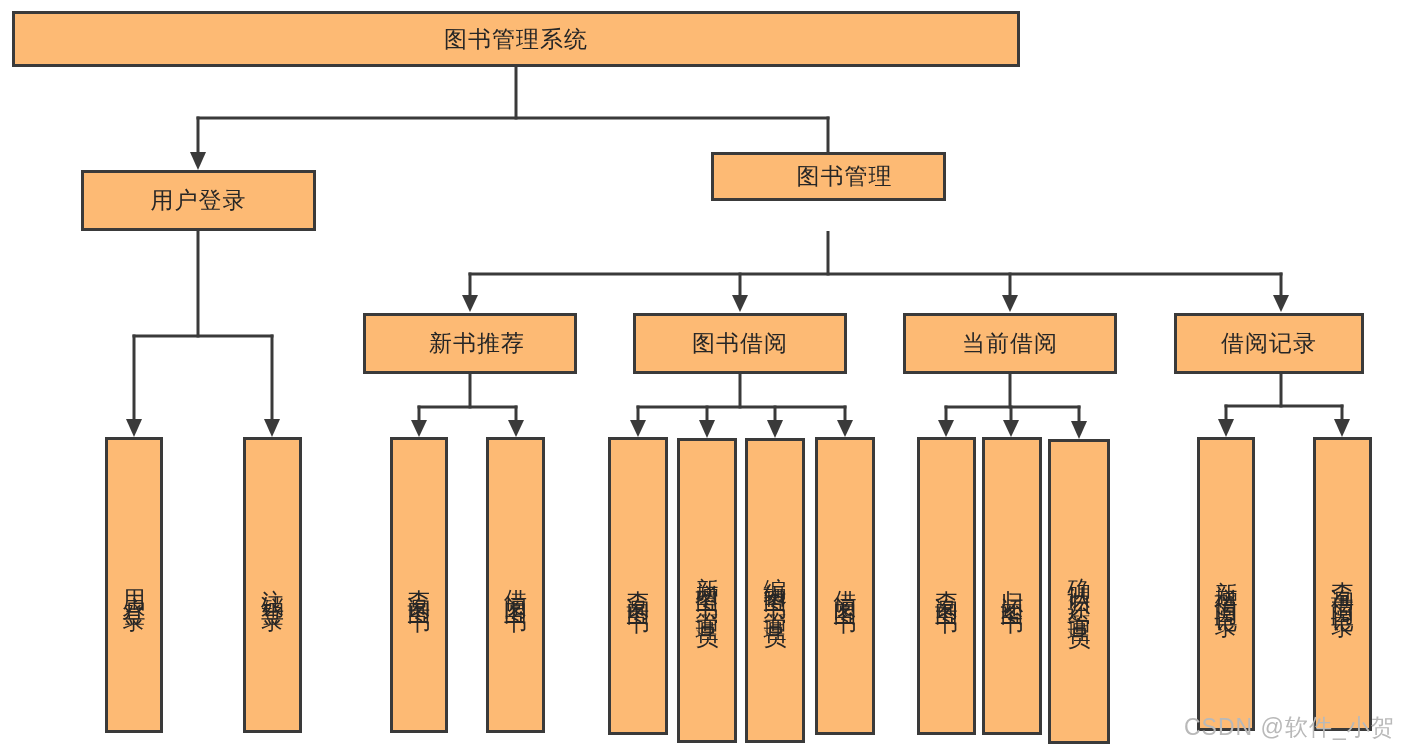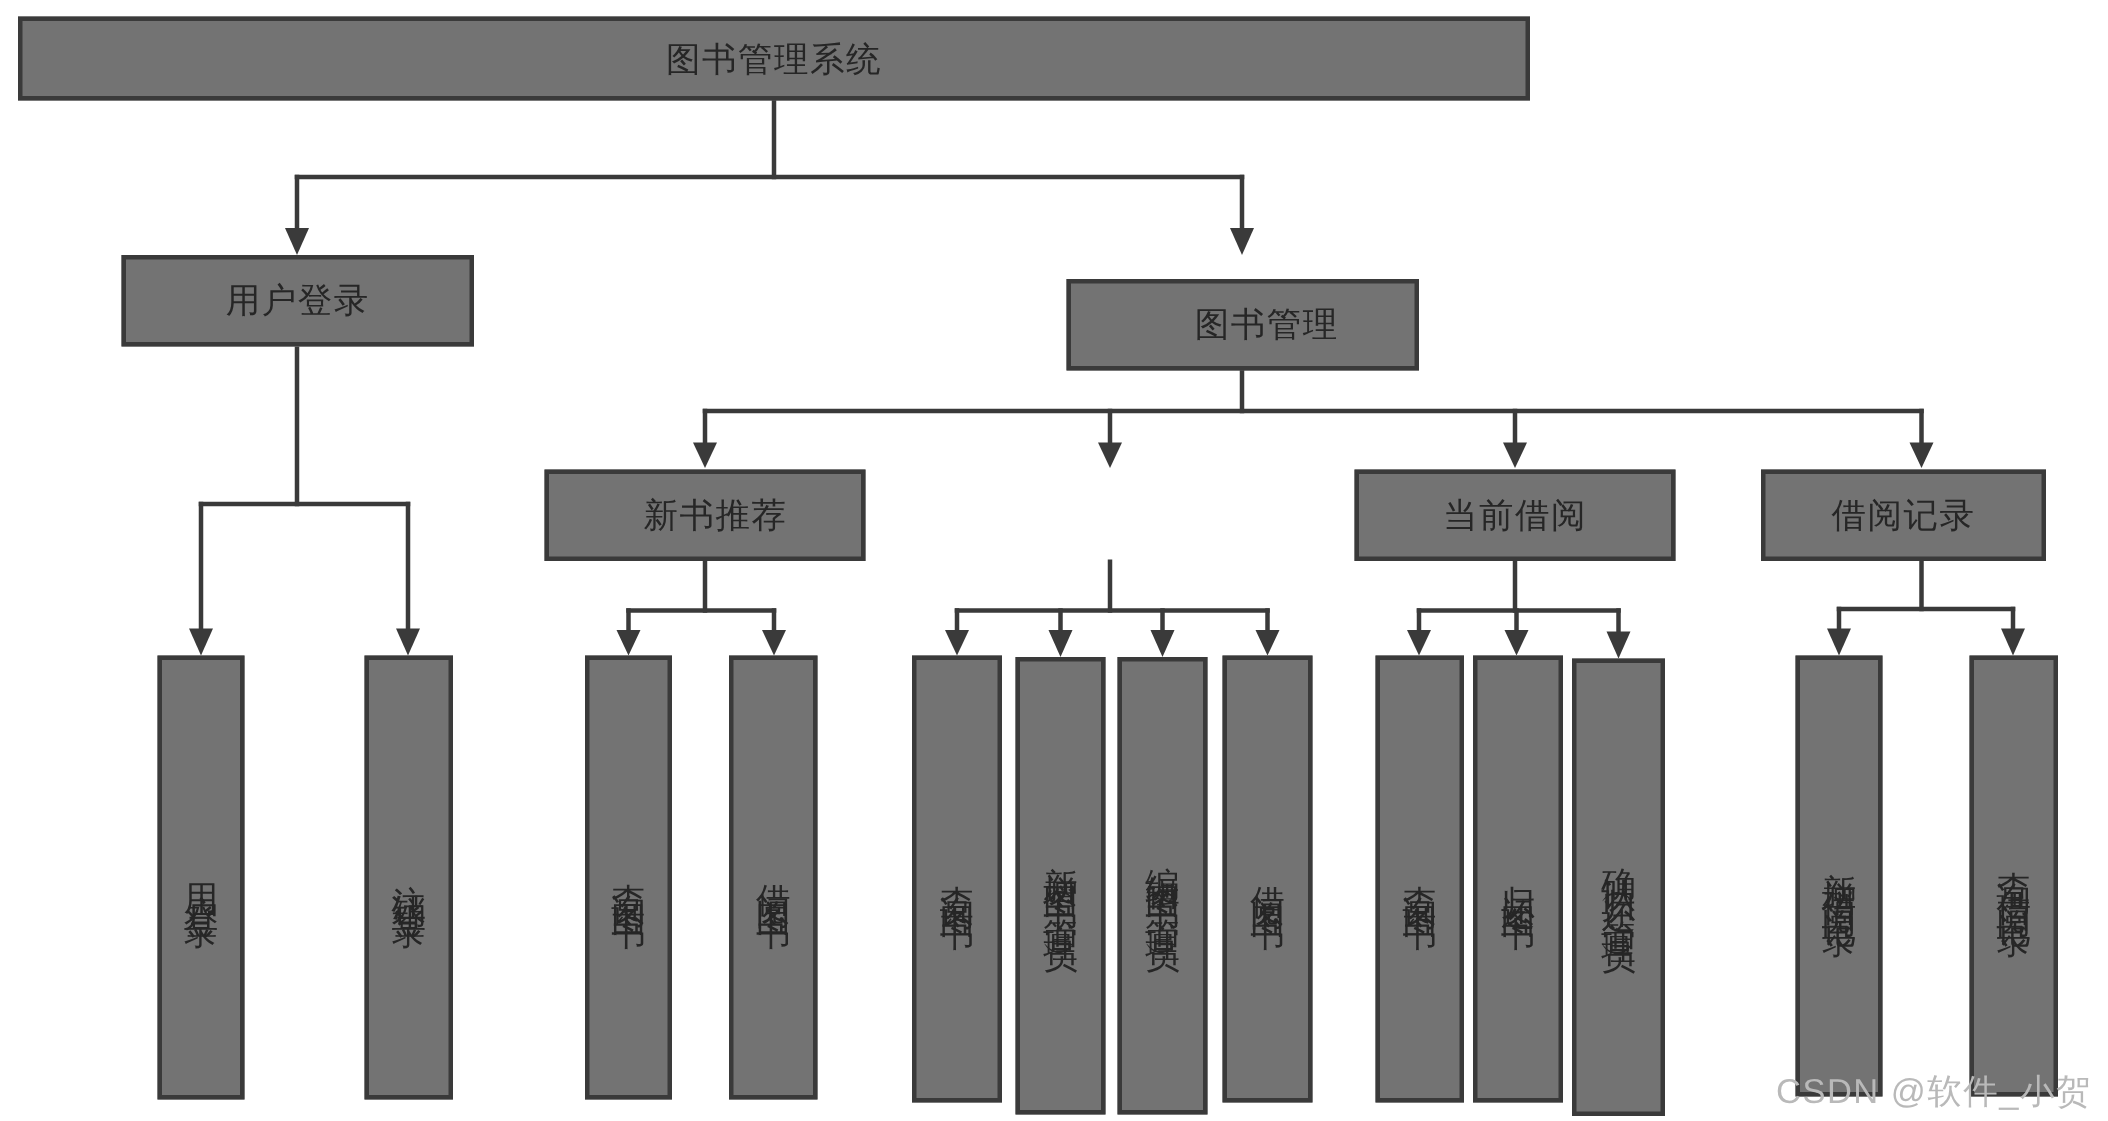--- a/index.html
+++ b/index.html
@@ -14,21 +14,21 @@
   .wires {
     position: absolute;
     left: 0; top: 0;
     width: 1405px; height: 747px;
     pointer-events: none;
   }
   .node {
     position: absolute;
     box-sizing: border-box;
     border: 3px solid #3a3a3a;
-    background: #737373;
+    background: #fdba74;
     display: flex;
     align-items: center;
     justify-content: center;
     color: #262626;
     font-size: 23px;
     letter-spacing: 1px;
     white-space: nowrap;
   }
   .node.leaf .lbl {
     writing-mode: vertical-rl;
@@ -127,27 +127,30 @@
     </g>
   </svg>
 
   <div class="node" style="left:12px; top:11px; width:1008px; height:56px;">
     <span class="lbl">图书管理系统</span>
   </div>
 
   <div class="node" style="left:81px; top:170px; width:235px; height:61px;">
     <span class="lbl">用户登录</span>
   </div>
-  <div class="node" style="left:711px; top:186px; width:235px; height:61px;padding-left:32px;">
+  <div class="node" style="left:711px; top:152px; width:235px; height:49px;padding-left:32px;">
     <span class="lbl">图书管理</span>
   </div>
 
   <div class="node" style="left:363px; top:313px; width:214px; height:61px;padding-left:14px;">
     <span class="lbl">新书推荐</span>
   </div>
+  <div class="node" style="left:633px; top:313px; width:214px; height:61px;">
+    <span class="lbl">图书借阅</span>
+  </div>
   <div class="node" style="left:903px; top:313px; width:214px; height:61px;text-align:right;">
     <span class="lbl">当前借阅</span>
   </div>
   <div class="node" style="left:1174px; top:313px; width:190px; height:61px;">
     <span class="lbl">借阅记录</span>
   </div>
 
   <div class="node leaf" style="left:105px; top:437px; width:58px; height:296px;">
     <span class="lbl">用户登录</span>
   </div>

